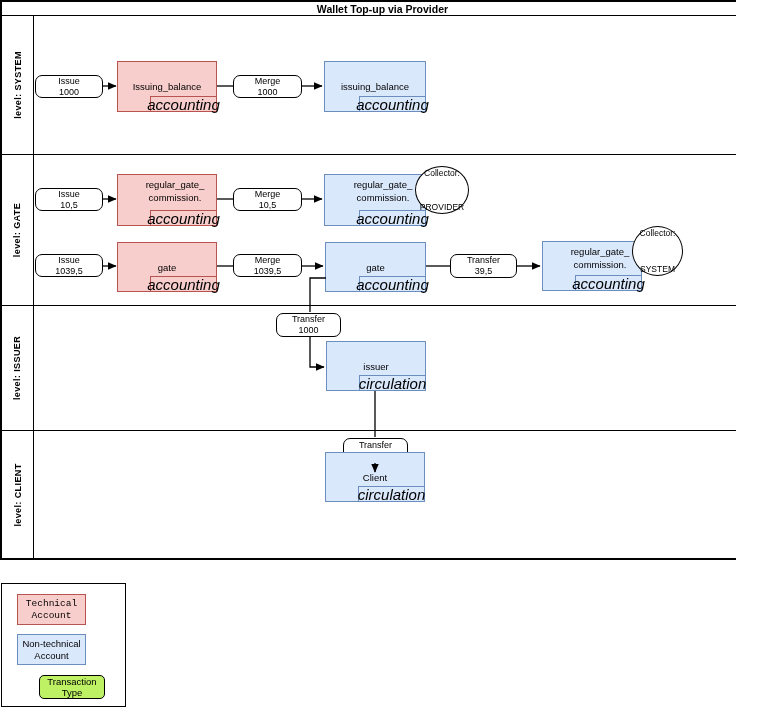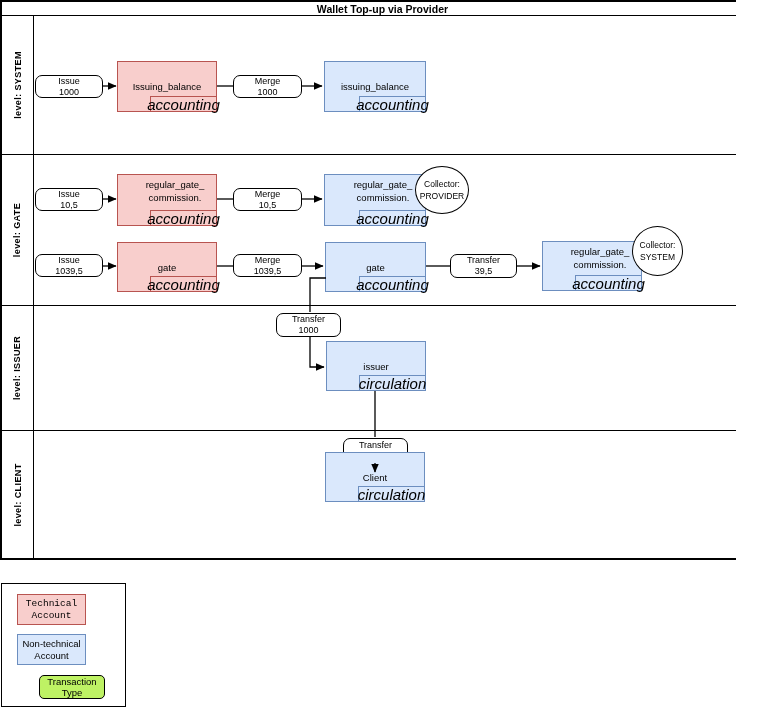--- a/index.html
+++ b/index.html
@@ -28,21 +28,21 @@
   .acc .lbl{position:absolute;left:0;right:0;top:0;bottom:0;display:flex;flex-direction:column;
             align-items:center;justify-content:center;line-height:13px;}
   .acc.top-label .lbl{justify-content:flex-start;padding-top:3px;padding-left:16px;}
   .acc .tab{position:absolute;right:-1px;bottom:-1px;width:67px;height:16px;box-sizing:border-box;
             display:flex;align-items:center;justify-content:center;font-style:italic;font-size:15px;}
   .acc.tech .tab{background:var(--technical-fill,#f8cecc);border:1px solid var(--technical-stroke,#b85450);}
   .acc.blue .tab{background:var(--nontechnical-fill,#dae8fc);border:1px solid var(--nontechnical-stroke,#6c8ebf);}
   
   .collector{position:absolute;box-sizing:border-box;border:1.5px solid #000;border-radius:50%;
              background:#fff;z-index:3;display:flex;flex-direction:column;align-items:center;
-             justify-content:center;font-size:8.5px;line-height:12px;text-align:center;}
+             justify-content:space-between;font-size:8.5px;line-height:12px;text-align:center;}
   
   svg.wires{position:absolute;left:0;top:0;z-index:4;pointer-events:none;}
   svg.wires path{stroke:#000;stroke-width:1.3;fill:none;}
   
   .legend{position:absolute;left:1px;top:583px;width:125px;height:124px;box-sizing:border-box;
           border:1.6px solid #000;background:#fff;z-index:2;}
   .lg{position:absolute;box-sizing:border-box;display:flex;flex-direction:column;align-items:center;
       justify-content:center;font-size:9.5px;line-height:11.5px;text-align:center;}
   .lg.tech{background:var(--technical-fill,#f8cecc);border:1px solid var(--technical-stroke,#b85450);}
   .lg.blue{background:var(--nontechnical-fill,#dae8fc);border:1px solid var(--nontechnical-stroke,#6c8ebf);}

